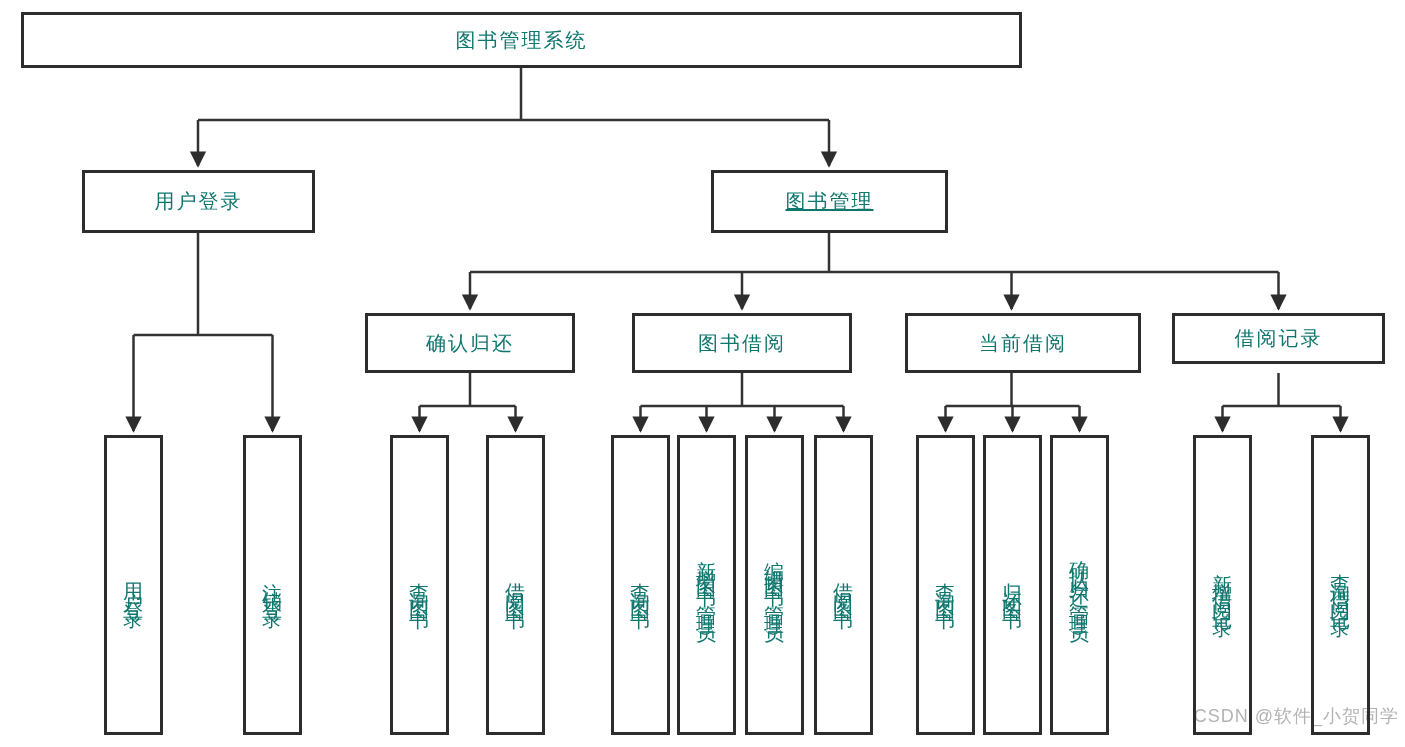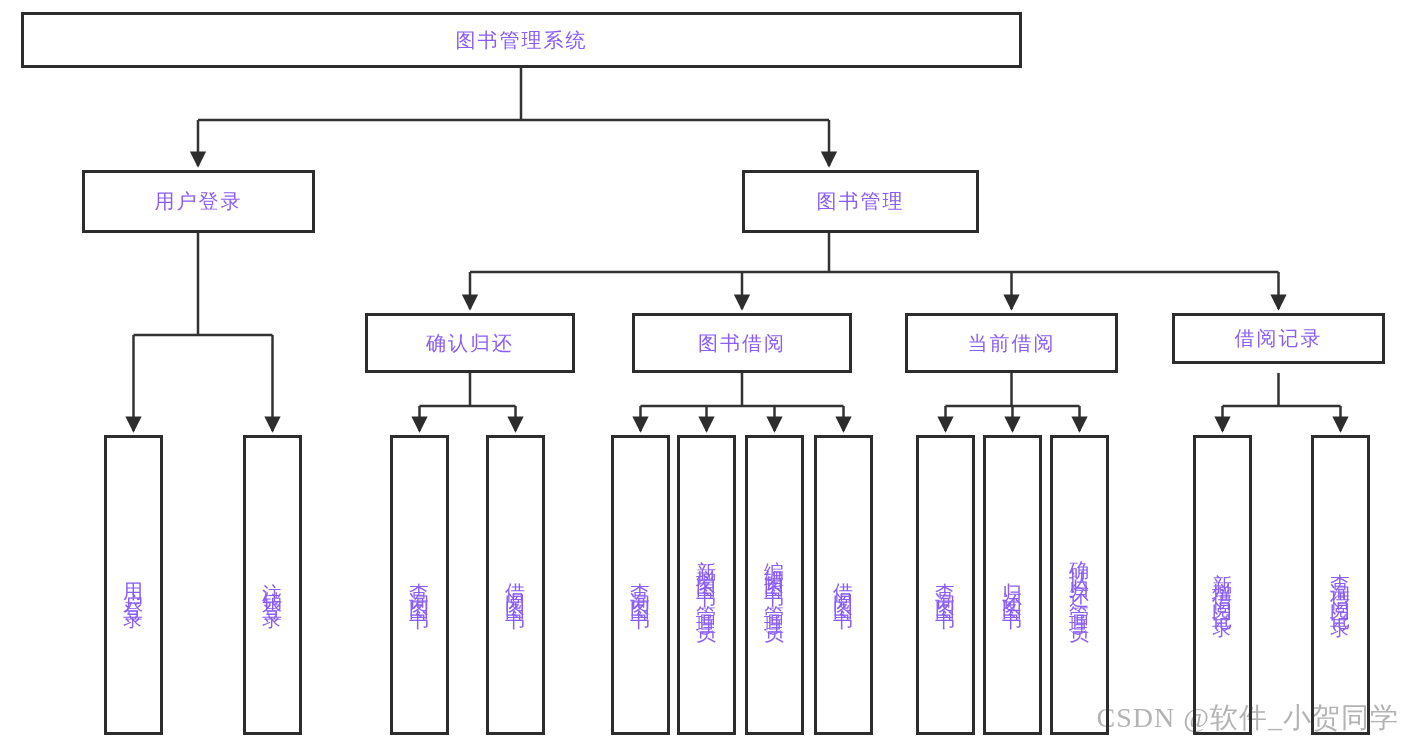--- a/index.html
+++ b/index.html
@@ -21,68 +21,67 @@
     z-index: 1;
   }
   .box {
     position: absolute;
     box-sizing: border-box;
     border: 3px solid #2d2d2d;
     background: #ffffff;
     display: flex;
     align-items: center;
     justify-content: center;
-    color: #8b5cf6;
+    color: #0f766e;
     font-size: 20px;
     letter-spacing: 2px;
     z-index: 2;
   }
   .box.vertical {
     writing-mode: vertical-rl;
     text-orientation: mixed;
     letter-spacing: 9px;
     line-height: 1;
     text-align: center;
   }
   
   .n-root   { left: 21px;  top: 12px;  width: 1001px; height: 56px; }
   
   .n-login  { left: 82px;  top: 170px; width: 233px; height: 63px; }
-  .n-mgmt   { left: 742px; top: 170px; width: 237px; height: 63px; }
+  .n-mgmt   { left: 711px; top: 170px; width: 237px; height: 63px; text-decoration: underline; }
   
   .n-rec    { left: 365px;  top: 313px; width: 210px; height: 60px; }
   .n-borrow { left: 632px;  top: 313px; width: 220px; height: 60px; text-align: right; }
-  .n-cur    { left: 905px;  top: 313px; width: 213px; height: 60px; }
+  .n-cur    { left: 905px;  top: 313px; width: 236px; height: 60px; }
   .n-hist   { left: 1172px; top: 313px; width: 213px; height: 51px; }
   
   .leaf { top: 435px; width: 59px; height: 300px; }
   .l-a1 { left: 104px; }
   .l-a2 { left: 243px; }
   .l-b1 { left: 390px; }
   .l-b2 { left: 486px; }
   .l-c1 { left: 611px; }
   .l-c2 { left: 677px; }
   .l-c3 { left: 745px; }
   .l-c4 { left: 814px; }
   .l-d1 { left: 916px; }
   .l-d2 { left: 983px; }
   .l-d3 { left: 1050px; }
   .l-e1 { left: 1193px; }
   .l-e2 { left: 1311px; }
   .watermark {
     position: absolute;
     right: 6px;
-    bottom: 10px;
-    font-size: 28px;
+    bottom: 19px;
+    font-size: 18px;
     color: #b3b3b3;
     letter-spacing: 1px;
     z-index: 3;
     mix-blend-mode: darken;
     white-space: nowrap;
-    font-family: Liberation Serif, serif;
   }
 </style>
 </head>
 <body>
 
 <div class="canvas">
 
   <svg class="connectors" viewBox="0 0 1405 747" xmlns="http://www.w3.org/2000/svg">
     <defs>
       <marker id="arrow" viewBox="0 0 10 10" refX="9" refY="5" markerWidth="6.5" markerHeight="6.5" orient="auto">

